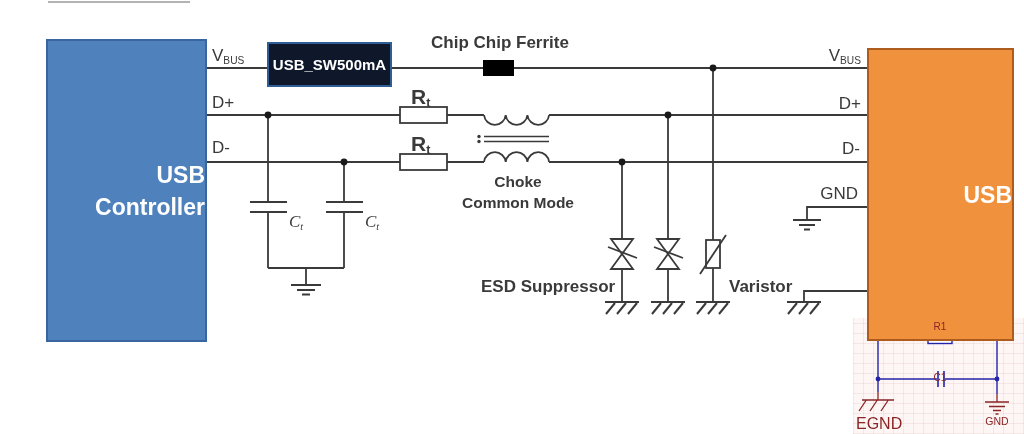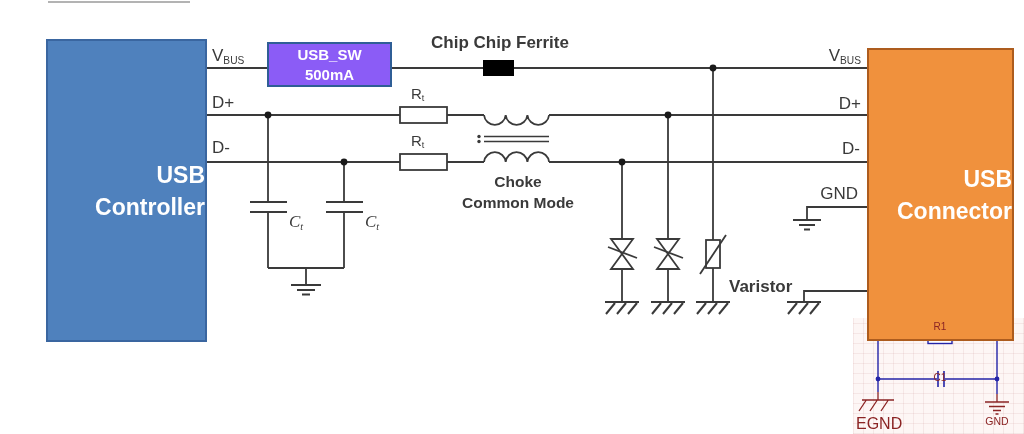--- a/index.html
+++ b/index.html
@@ -10,28 +10,28 @@
   .canvas *{box-sizing:border-box;}
   svg.layer{position:absolute;left:0;top:0;z-index:1;}
   .box{
     position:absolute;display:flex;flex-direction:column;justify-content:center;
     align-items:flex-end;color:#ffffff;font-weight:bold;z-index:2;text-align:center;margin-top:24px;
   }
   .controller{left:46px;top:15px;width:161px;height:303px;background:#4f81bd;
     border:2px solid #3a66a0;font-size:23px;line-height:32px;}
   .connector{left:867px;top:24px;width:147px;height:293px;background:#f0913d;
     border:2px solid #ad5c1e;font-size:23px;line-height:32px;}
-  .usbsw{left:267px;top:42px;width:125px;height:45px;background:#8b5cf6;
+  .usbsw{left:267px;top:42px;width:125px;height:45px;background:#0f172a;
     border:2px solid #2f5e96;color:#fff;font-size:15px;font-weight:bold;
-    line-height:20px;display:flex;flex-direction:column;justify-content:center;
+    line-height:20px;display:flex;flex-direction:row;justify-content:center;
     align-items:center;position:absolute;z-index:2;}
   .lbl{position:absolute;color:#3a3a3a;white-space:nowrap;z-index:3;}
   .pin{font-size:17px;}
   .comp{font-size:17px;font-weight:bold;}
-  .small-comp{font-size:15px;font-weight:normal;}
+  .small-comp{font-size:21px;font-weight:bold;}
   .ct{font-family:"Liberation Serif",serif;font-style:italic;font-size:17px;}
   .center{text-align:center;}
   .r{text-align:right;}
   sub.s{font-size:0.60em;vertical-align:-0.25em;}
   .inset-bg{
     position:absolute;left:853px;top:318px;width:171px;height:116px;z-index:0;
     background-color:#fdf6f5;
     background-image:
       repeating-linear-gradient(0deg, rgba(205,150,150,.16) 0 1px, transparent 1px 10px),
       repeating-linear-gradient(90deg, rgba(205,150,150,.16) 0 1px, transparent 1px 10px);
@@ -135,21 +135,20 @@
       </g>
     </g>
   </svg>
 
   <div class="box controller">
     <div>USB</div>
     <div>Controller</div>
   </div>
   <div class="box connector">
     <div>USB</div>
-    <div>Connector</div>
   </div>
   <div class="usbsw">
     <div>USB_SW</div>
     <div>500mA</div>
   </div>
 
   <span class="lbl pin" style="left:212px;top:46px;"><span>V</span><sub class="s">BUS</sub></span>
   <span class="lbl pin" style="left:212px;top:93px;">D+</span>
   <span class="lbl pin" style="left:212px;top:138px;">D-</span>
 
@@ -160,20 +159,21 @@
 
   <div class="lbl comp center" style="left:410px;top:33px;width:180px;">Chip Chip Ferrite</div>
   <span class="lbl small-comp" style="left:411px;top:85px;"><span>R</span><sub class="s">t</sub></span>
   <span class="lbl small-comp" style="left:411px;top:132px;"><span>R</span><sub class="s">t</sub></span>
   <span class="lbl ct" style="left:289px;top:212px;"><span>C</span><sub class="s">t</sub></span>
   <span class="lbl ct" style="left:365px;top:212px;"><span>C</span><sub class="s">t</sub></span>
   <div class="lbl center" style="left:447px;top:171px;width:142px;font-size:15.5px;font-weight:bold;line-height:21px;">
     <div>Choke</div>
     <div>Common Mode</div>
   </div>
+  <span class="lbl comp" style="left:481px;top:277px;">ESD Suppressor</span>
   <span class="lbl comp" style="left:729px;top:277px;">Varistor</span>
 
   <span class="ins" style="left:926px;top:321px;width:28px;font-size:10px;">R1</span>
   <span class="ins" style="left:926px;top:372px;width:28px;font-size:10px;">C1</span>
   <span class="ins" style="left:856px;top:415px;width:44px;font-size:16px;">EGND</span>
   <span class="ins" style="left:980px;top:415px;width:34px;font-size:10.5px;">GND</span>
 
 </div>
 
 </body></html>

